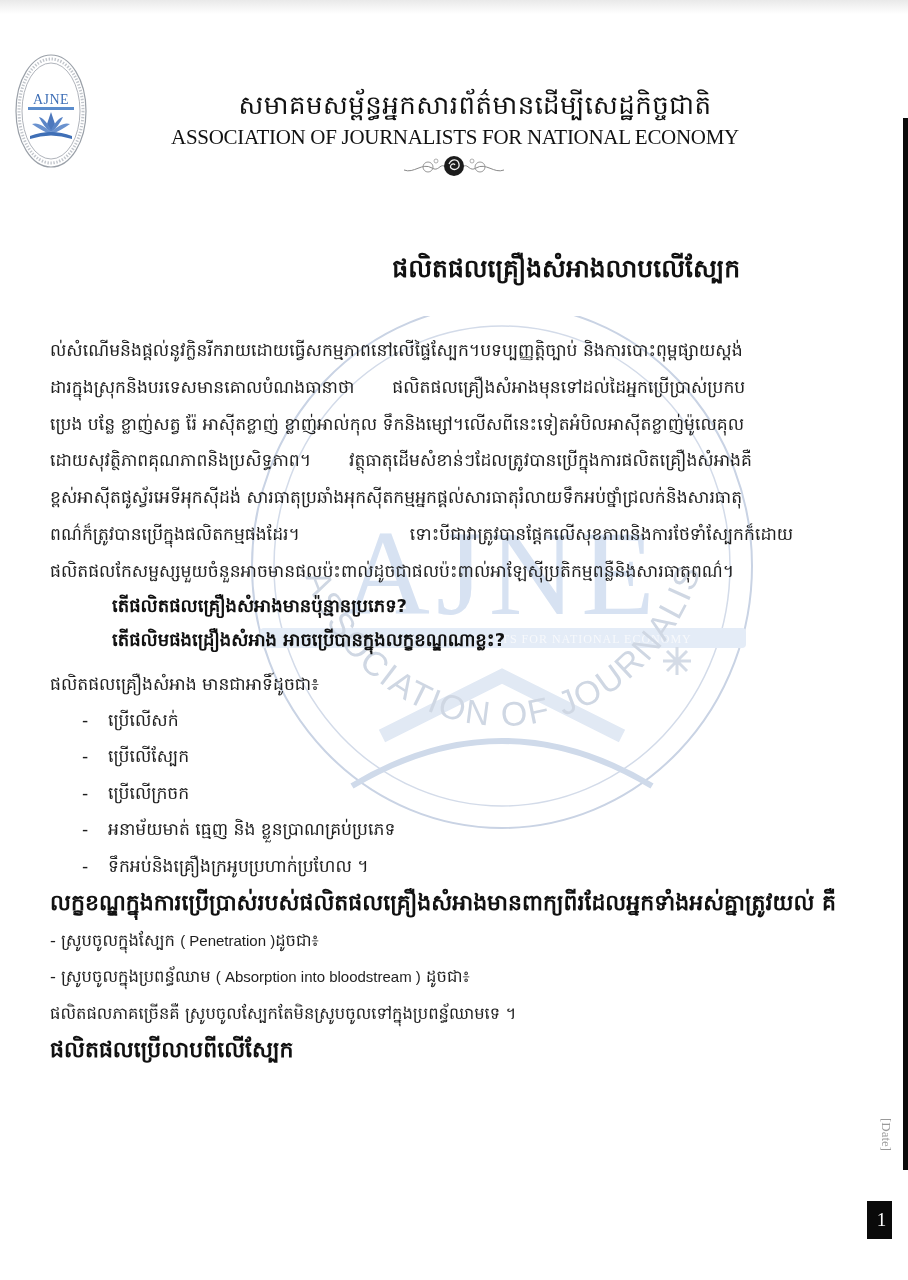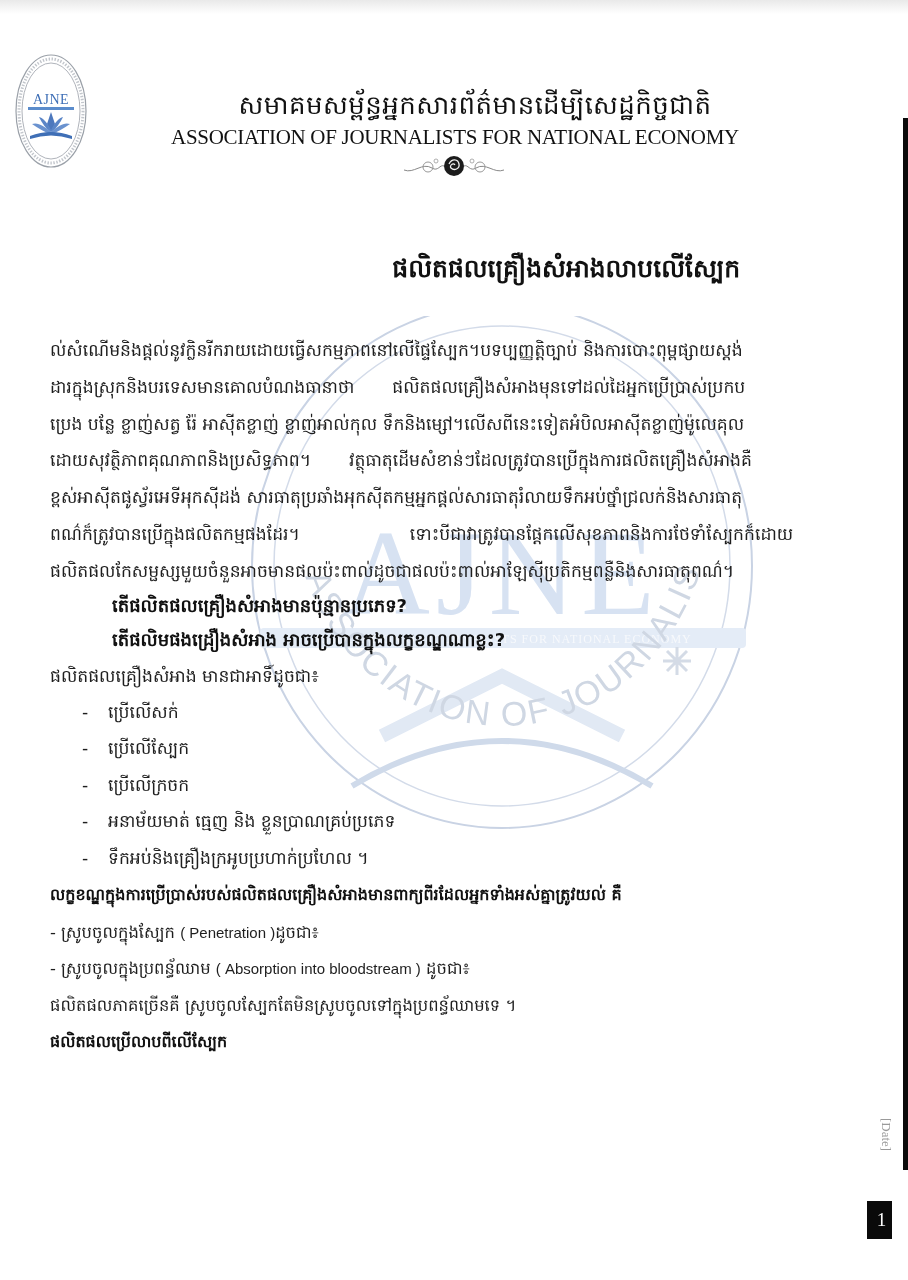--- a/index.html
+++ b/index.html
@@ -30,26 +30,26 @@
     .doc-title { position: absolute; left: 180px; top: 252px; width: 560px; text-align: right;
       font-weight: bold; font-size: 25px; line-height: 34px; color: #111; }
 
     .body { position: absolute; left: 50px; top: 332px; width: 852px; }
     .para p { font-size: 17.2px; line-height: 36.8px; color: #1e1e1e; white-space: nowrap; }
     .para p.indent { padding-left: 62px; }
     .gap { display: inline-block; width: 38px; }
     .gap-lg { display: inline-block; width: 110px; }
 
     .q { font-weight: bold; font-size: 18px; line-height: 36px; padding-left: 62px; color: #111; margin-top: -2px; }
-    .lead { font-size: 17.2px; line-height: 36px; color: #1e1e1e; }
+    .lead { font-size: 17.2px; line-height: 36px; color: #1e1e1e; margin-top: 8px; }
 
     .bullets { list-style: none; }
     .bullets li { font-size: 17.2px; line-height: 36.6px; color: #1e1e1e; display: flex; }
     .bullets .dash { width: 58px; padding-left: 32px; }
-    .section-h { font-weight: bold; font-size: 16px; line-height: 40px; color: #111; margin-top: -2px; }
+    .section-h { font-weight: bold; font-size: 22px; line-height: 40px; color: #111; margin-top: -2px; }
     .line { font-size: 16.4px; line-height: 36.6px; color: #1e1e1e; white-space: nowrap; }
     .line .en { font-family: "Liberation Sans", sans-serif; font-size: 15px; }
 
     
     .date-field { position: absolute; left: 878px; top: 1112px; width: 16px; height: 46px;
       font-family: "Liberation Serif", serif; font-size: 13px; color: #9a9a9a;
       writing-mode: vertical-rl; text-align: center; }
     .page-no { position: absolute; left: 867px; top: 1201px; width: 25px; height: 38px; background: #0a0a0a;
       color: #ffffff; font-family: "Liberation Serif", serif; font-size: 19px; line-height: 38px;
       text-align: center; padding-left: 4px; }

